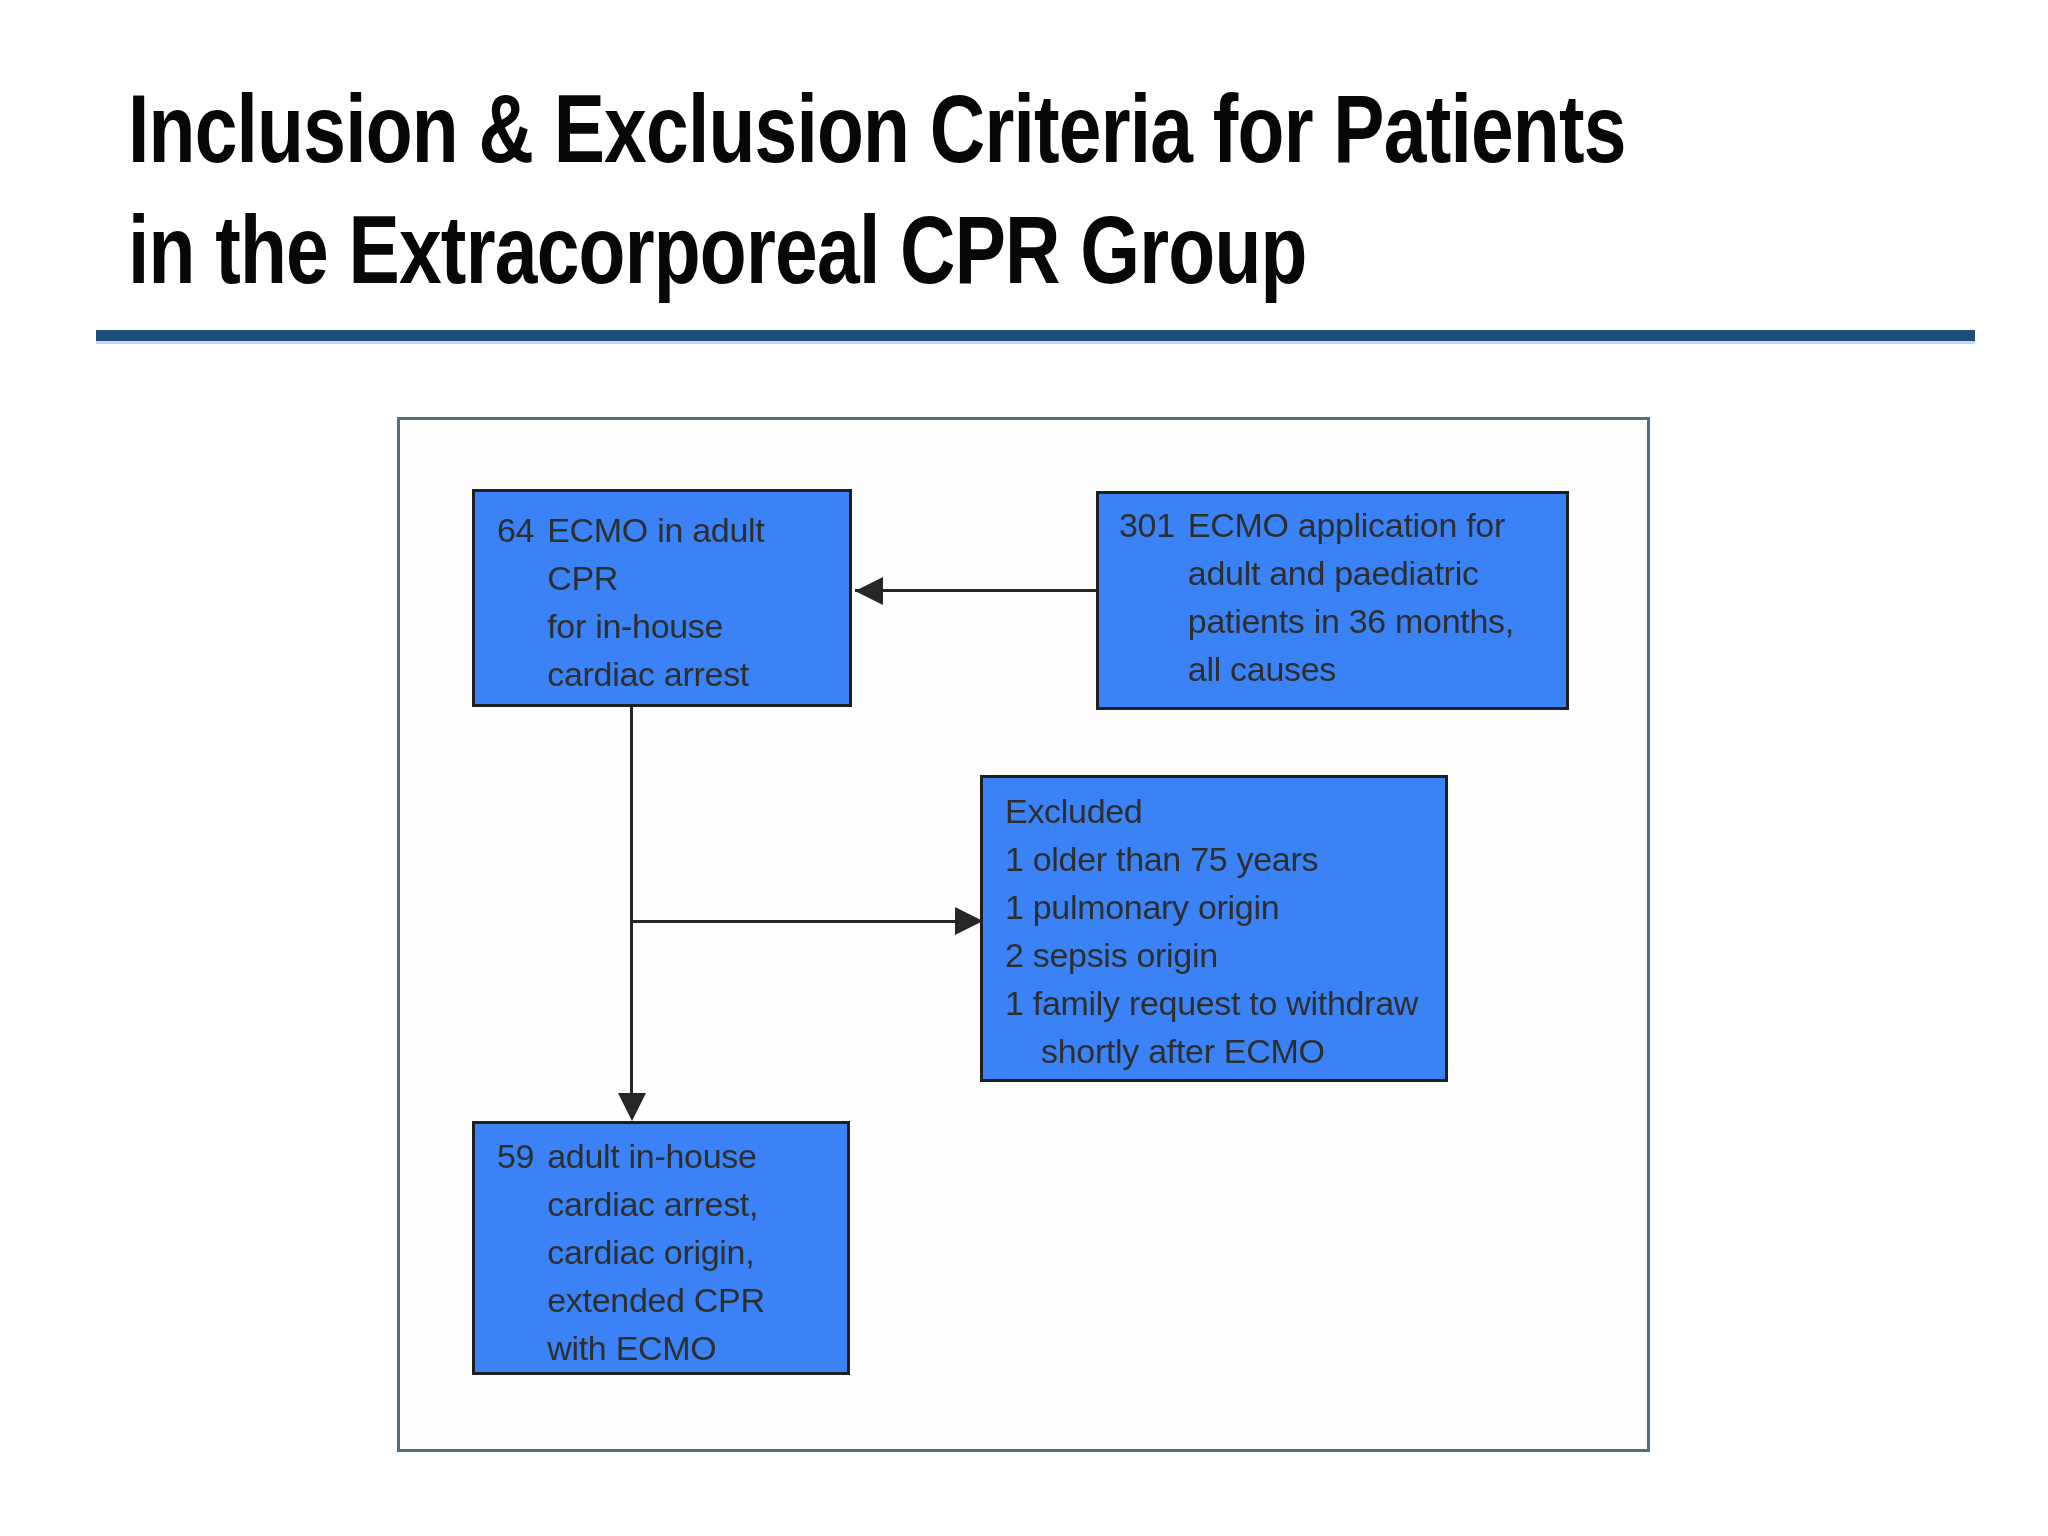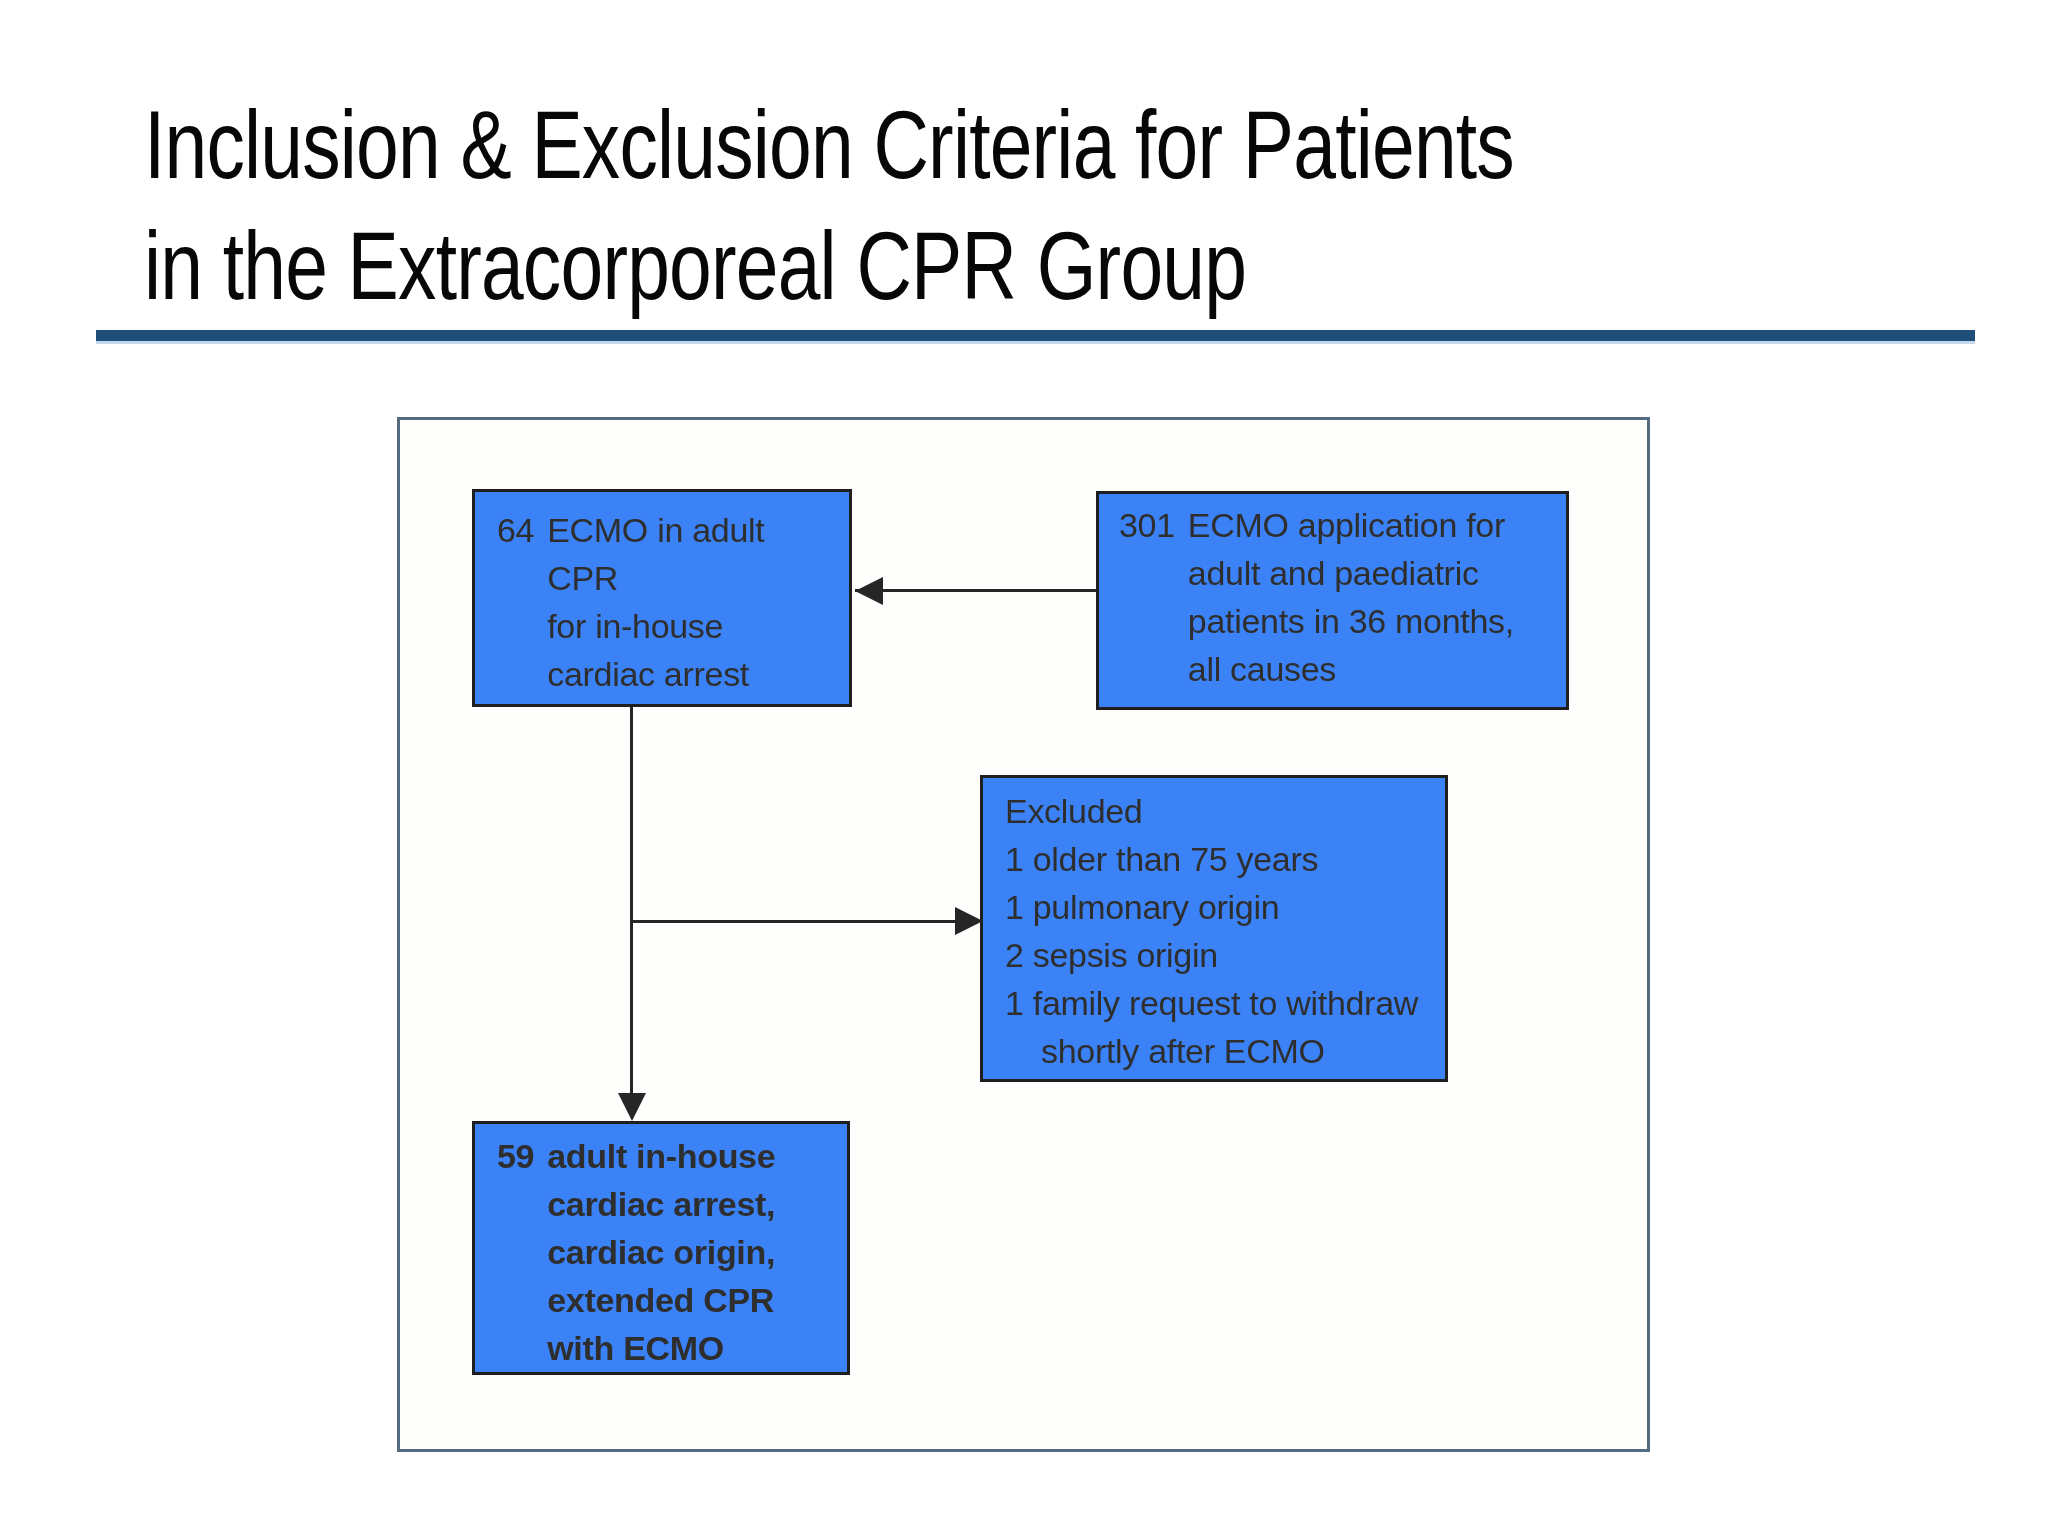--- a/index.html
+++ b/index.html
@@ -18,22 +18,22 @@
     width: 2048px;
     height: 1536px;
     background: #ffffff;
   }
 
   
   .title {
     position: absolute;
     left: 128px;
     top: 68px;
-    margin: 16px;
-    font-weight: normal;
+    margin: 0;
+    font-weight: bold;
     font-size: 96px;
     line-height: 121px;
     color: #070707;
     letter-spacing: -1px;
     white-space: nowrap;
   }
   .title-line {
     transform: scaleX(0.80);
     transform-origin: left center;
   }
@@ -77,21 +77,21 @@
   .nbox-num {
     flex: 0 0 auto;
     margin-right: 13px;
   }
   .nbox-text {
     white-space: pre-line;
   }
   .box-adult   { left: 472px;  top: 489px;  width: 380px; height: 218px; padding: 14px 14px 0 22px; }
   .box-total   { left: 1096px; top: 491px;  width: 473px; height: 219px; padding: 7px 12px 0 20px; }
   .box-excl    { left: 980px;  top: 775px;  width: 468px; height: 307px; padding: 9px 12px 0 22px; }
-  .box-final   { left: 472px;  top: 1121px; width: 378px; height: 254px; padding: 8px 14px 0 22px; font-weight: bold; }
+  .box-final   { left: 472px;  top: 1121px; width: 378px; height: 254px; padding: 8px 14px 0 22px; }
   .excl-item {
     padding-left: 36px;
     text-indent: -36px;
   }
 
   
   .cline {
     position: absolute;
     background: #262626;
   }

